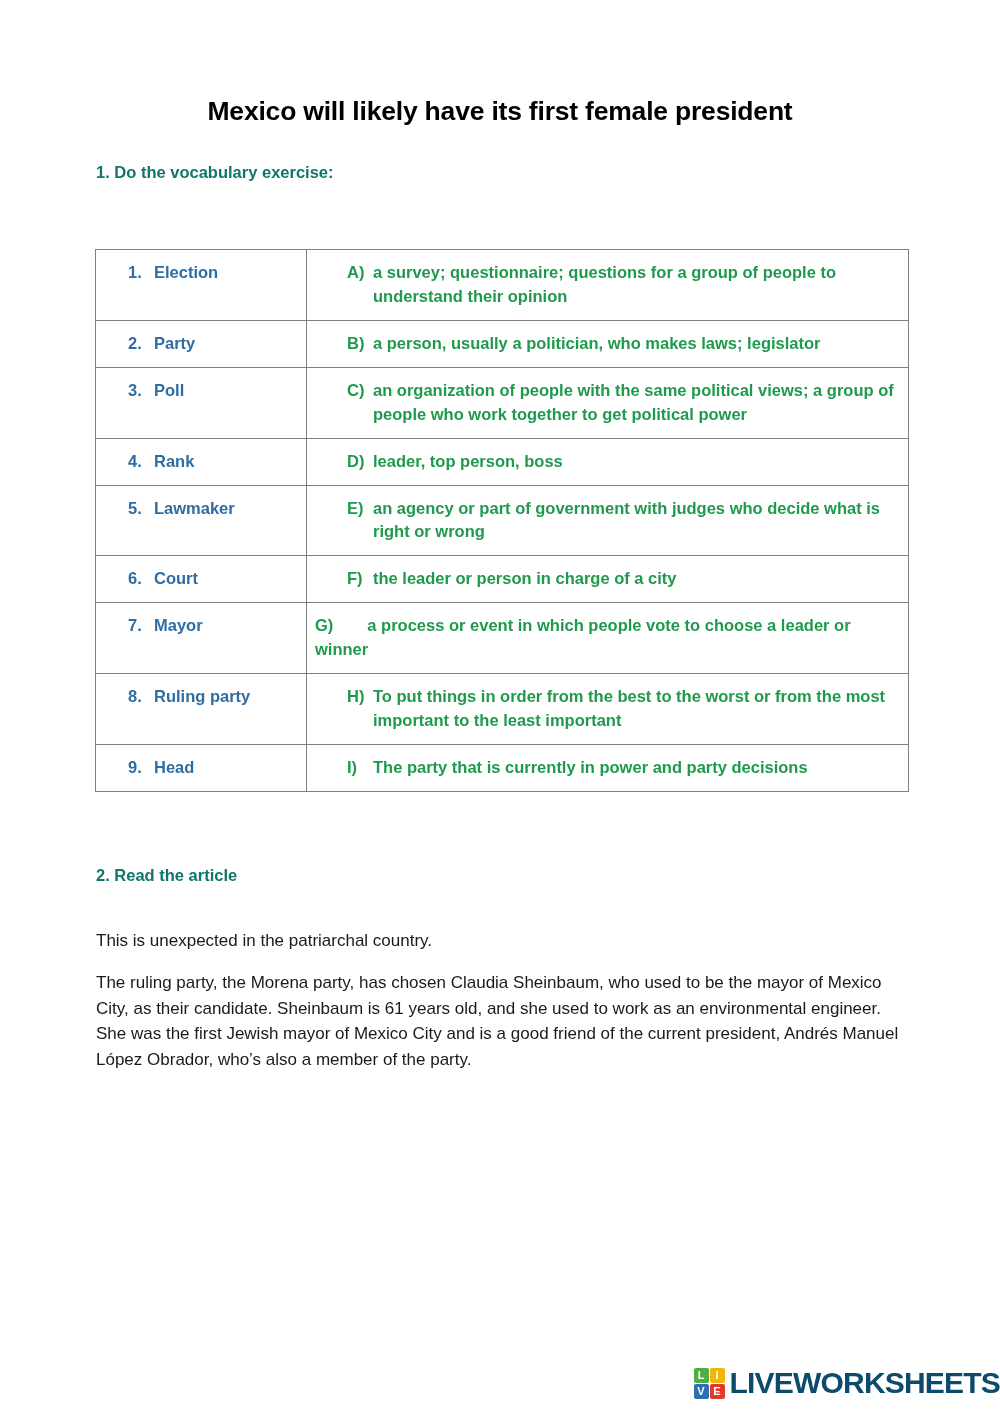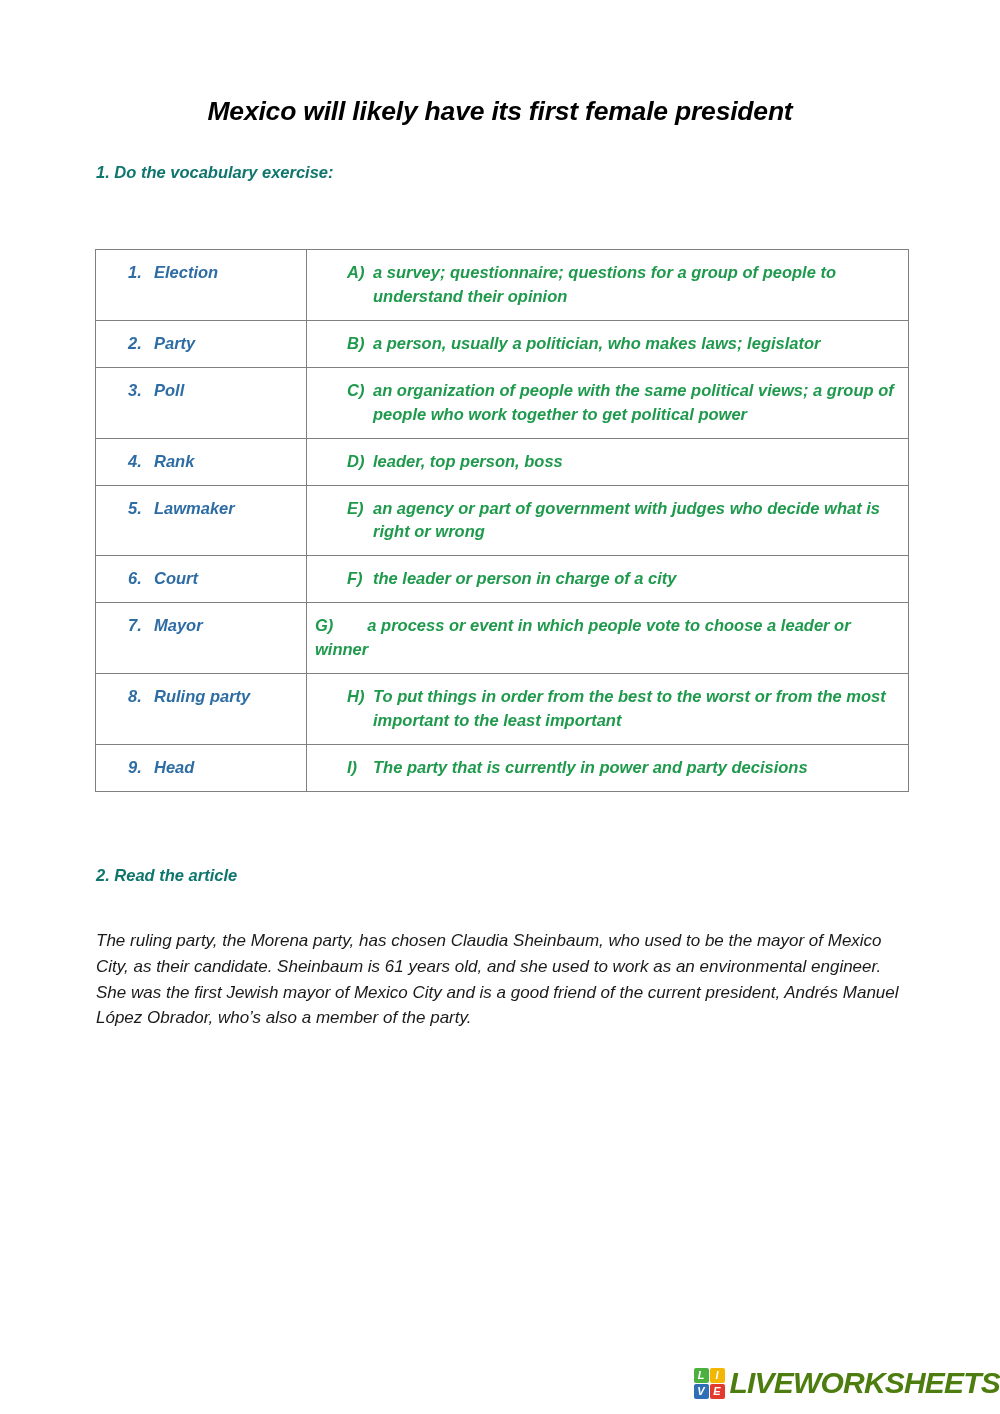--- a/index.html
+++ b/index.html
@@ -14,21 +14,20 @@
     color: #000000;
     position: relative;
     overflow: hidden;
   }
 
   .page {
     position: relative;
     width: 1000px;
     height: 1414px;
     box-sizing: border-box;
-    font-style: italic;
   }
 
   
   .title {
     text-align: center;
     font-size: 26.5px;
     font-weight: bold;
     color: #000000;
     letter-spacing: -0.2px;
     margin: 0;
@@ -177,21 +176,21 @@
     text-align: center;
     font-family: "Liberation Sans", sans-serif;
   }
   .tile-l { background: #4caf3f; }
   .tile-i { background: #f2b705; }
   .tile-v { background: #2f6fb5; }
   .tile-e { background: #e23b2e; }
   .logo-word {
     font-size: 30px;
     font-weight: bold;
-    color: #4d7c0f;
+    color: #0c4a6e;
     letter-spacing: -0.8px;
     font-family: "Liberation Sans", sans-serif;
   }
 </style>
 </head>
 <body>
 
 <div class="page">
 
   <h1 class="title">Mexico will likely have its first female president</h1>
@@ -368,20 +367,21 @@
             </div>
           </div>
         </td>
       </tr>
     </tbody>
   </table>
 
   <div class="section-heading heading-2">2. Read the article</div>
 
   <div class="article">
+    <p>This is unexpected in the patriarchal country.</p>
     <p>The ruling party, the Morena party, has chosen Claudia Sheinbaum, who used to be the mayor of Mexico City, as their candidate. Sheinbaum is 61 years old, and she used to work as an environmental engineer. She was the first Jewish mayor of Mexico City and is a good friend of the current president, Andrés Manuel López Obrador, who’s also a member of the party.</p>
   </div>
 
   <div class="footer-logo">
     <div class="logo-tiles">
       <div class="logo-tile tile-l">L</div>
       <div class="logo-tile tile-i">I</div>
       <div class="logo-tile tile-v">V</div>
       <div class="logo-tile tile-e">E</div>
     </div>

